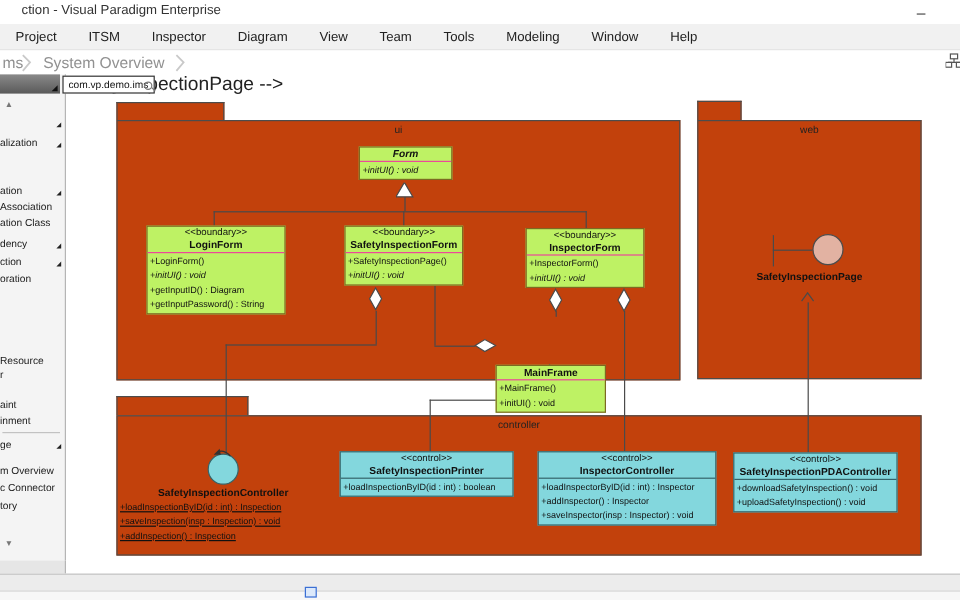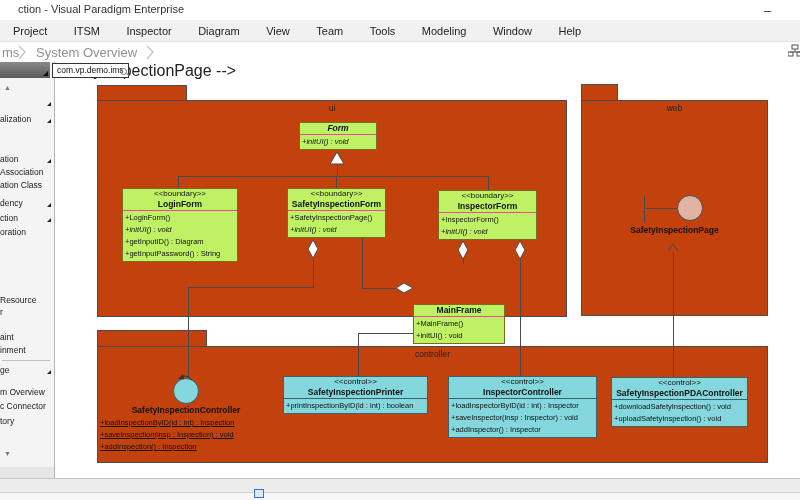--- a/index.html
+++ b/index.html
@@ -269,32 +269,32 @@
   <div class="free-label" style="left:40px; top:343px; width:180px;">SafetyInspectionController</div>
   <div class="free-op" style="left:44px; top:356px;">+loadInspectionByID(id : int) : Inspection</div>
   <div class="free-op" style="left:44px; top:368px;">+saveInspection(insp : Inspection) : void</div>
   <div class="free-op" style="left:44px; top:380px;">+addInspection() : Inspection</div>
 
   
   <div class="cls teal" style="left:227px; top:314px; width:145px;">
     <div class="st">&lt;&lt;control&gt;&gt;</div>
     <div class="nm">SafetyInspectionPrinter</div>
     <div class="ops">
-      <div class="op">+printInspectionByID(id : int) : boolean</div>
+      <div class="op">+loadInspectionByID(id : int) : boolean</div>
     </div>
   </div>
 
   
   <div class="cls teal" style="left:392px; top:314px; width:149px;">
     <div class="st">&lt;&lt;control&gt;&gt;</div>
     <div class="nm">InspectorController</div>
     <div class="ops">
       <div class="op">+loadInspectorByID(id : int) : Inspector</div>
+      <div class="op">+addInspector() : Inspector</div>
       <div class="op">+saveInspector(insp : Inspector) : void</div>
-      <div class="op">+addInspector() : Inspector</div>
     </div>
   </div>
 
   
   <div class="cls teal" style="left:555px; top:315px; width:137px;">
     <div class="st">&lt;&lt;control&gt;&gt;</div>
     <div class="nm">SafetyInspectionPDAController</div>
     <div class="ops">
       <div class="op">+downloadSafetyInspection() : void</div>
       <div class="op">+uploadSafetyInspection() : void</div>

